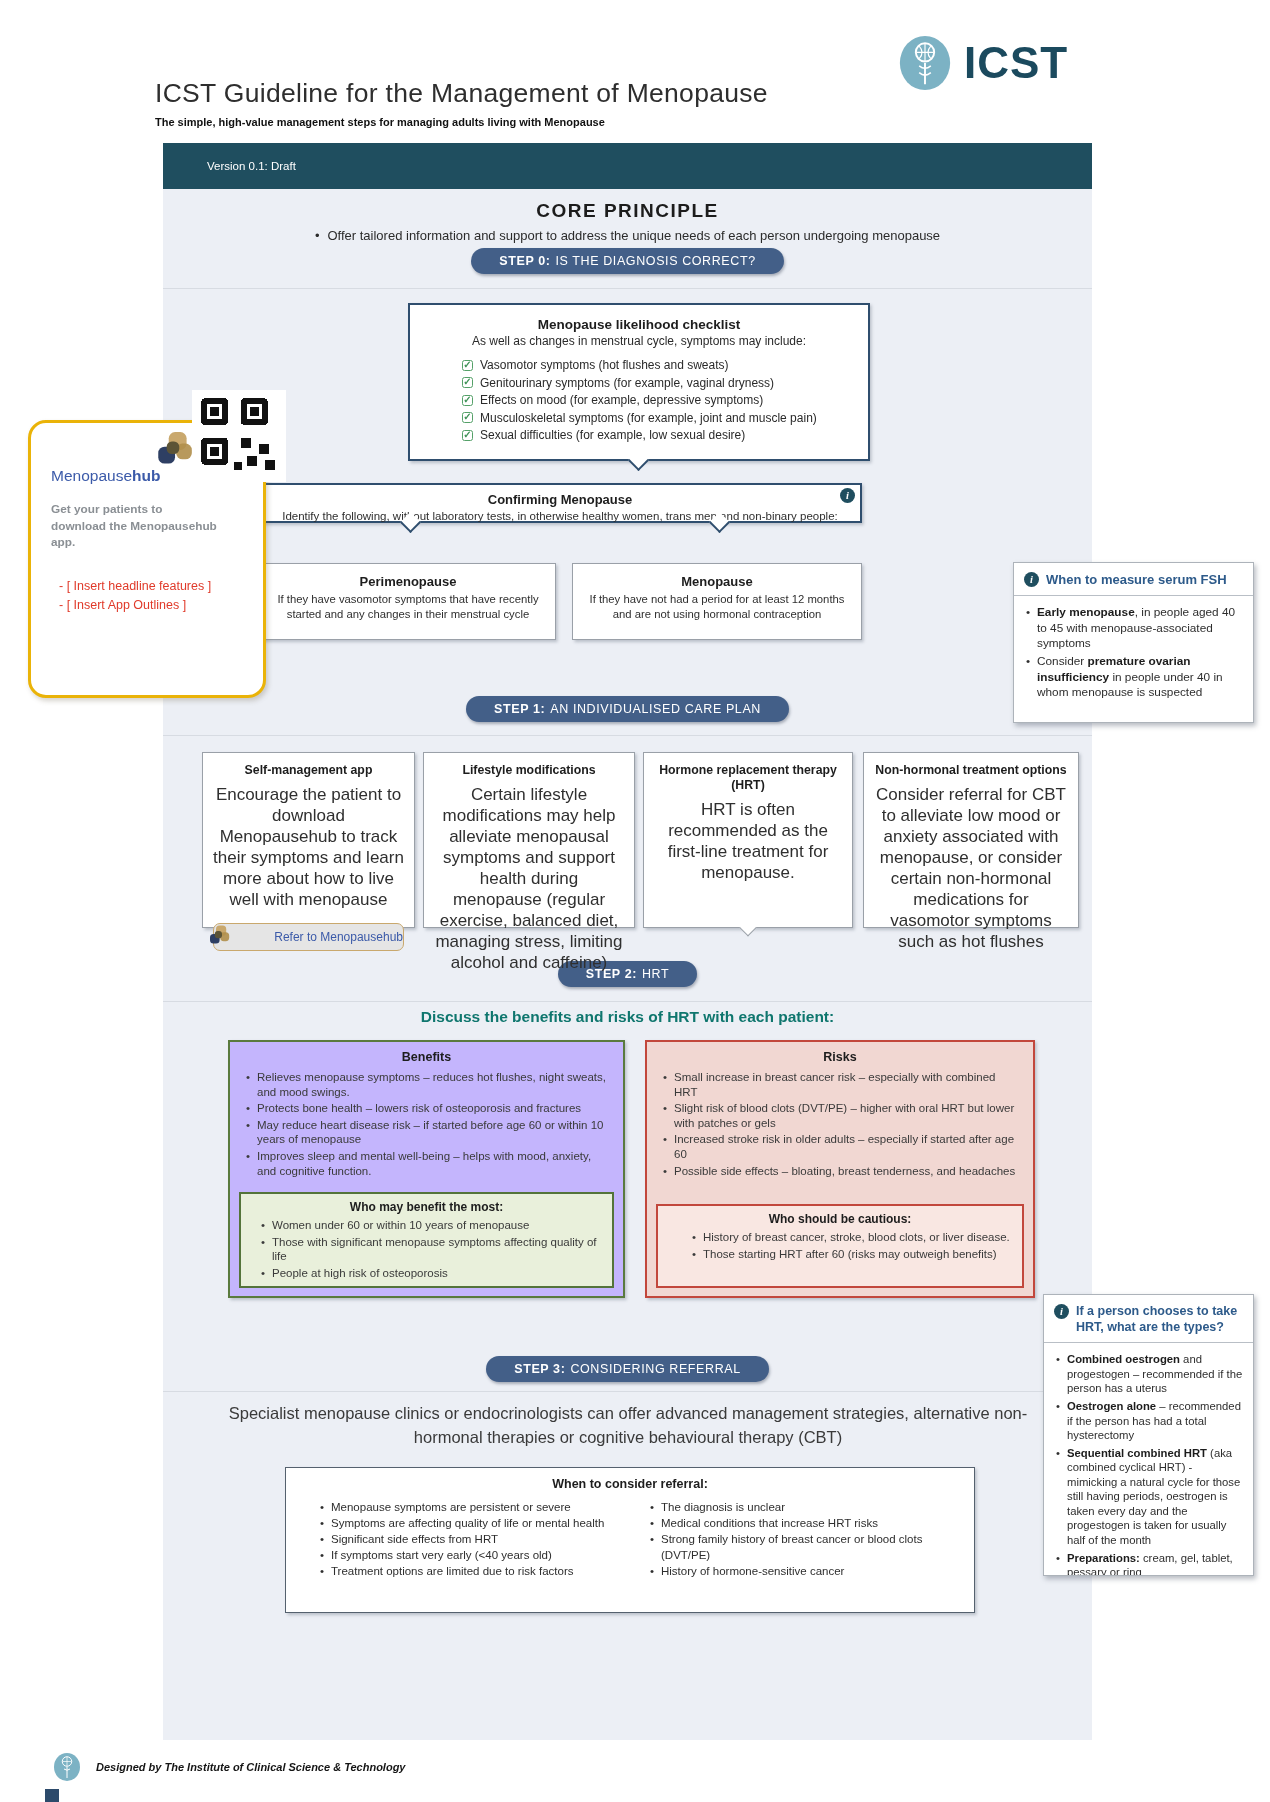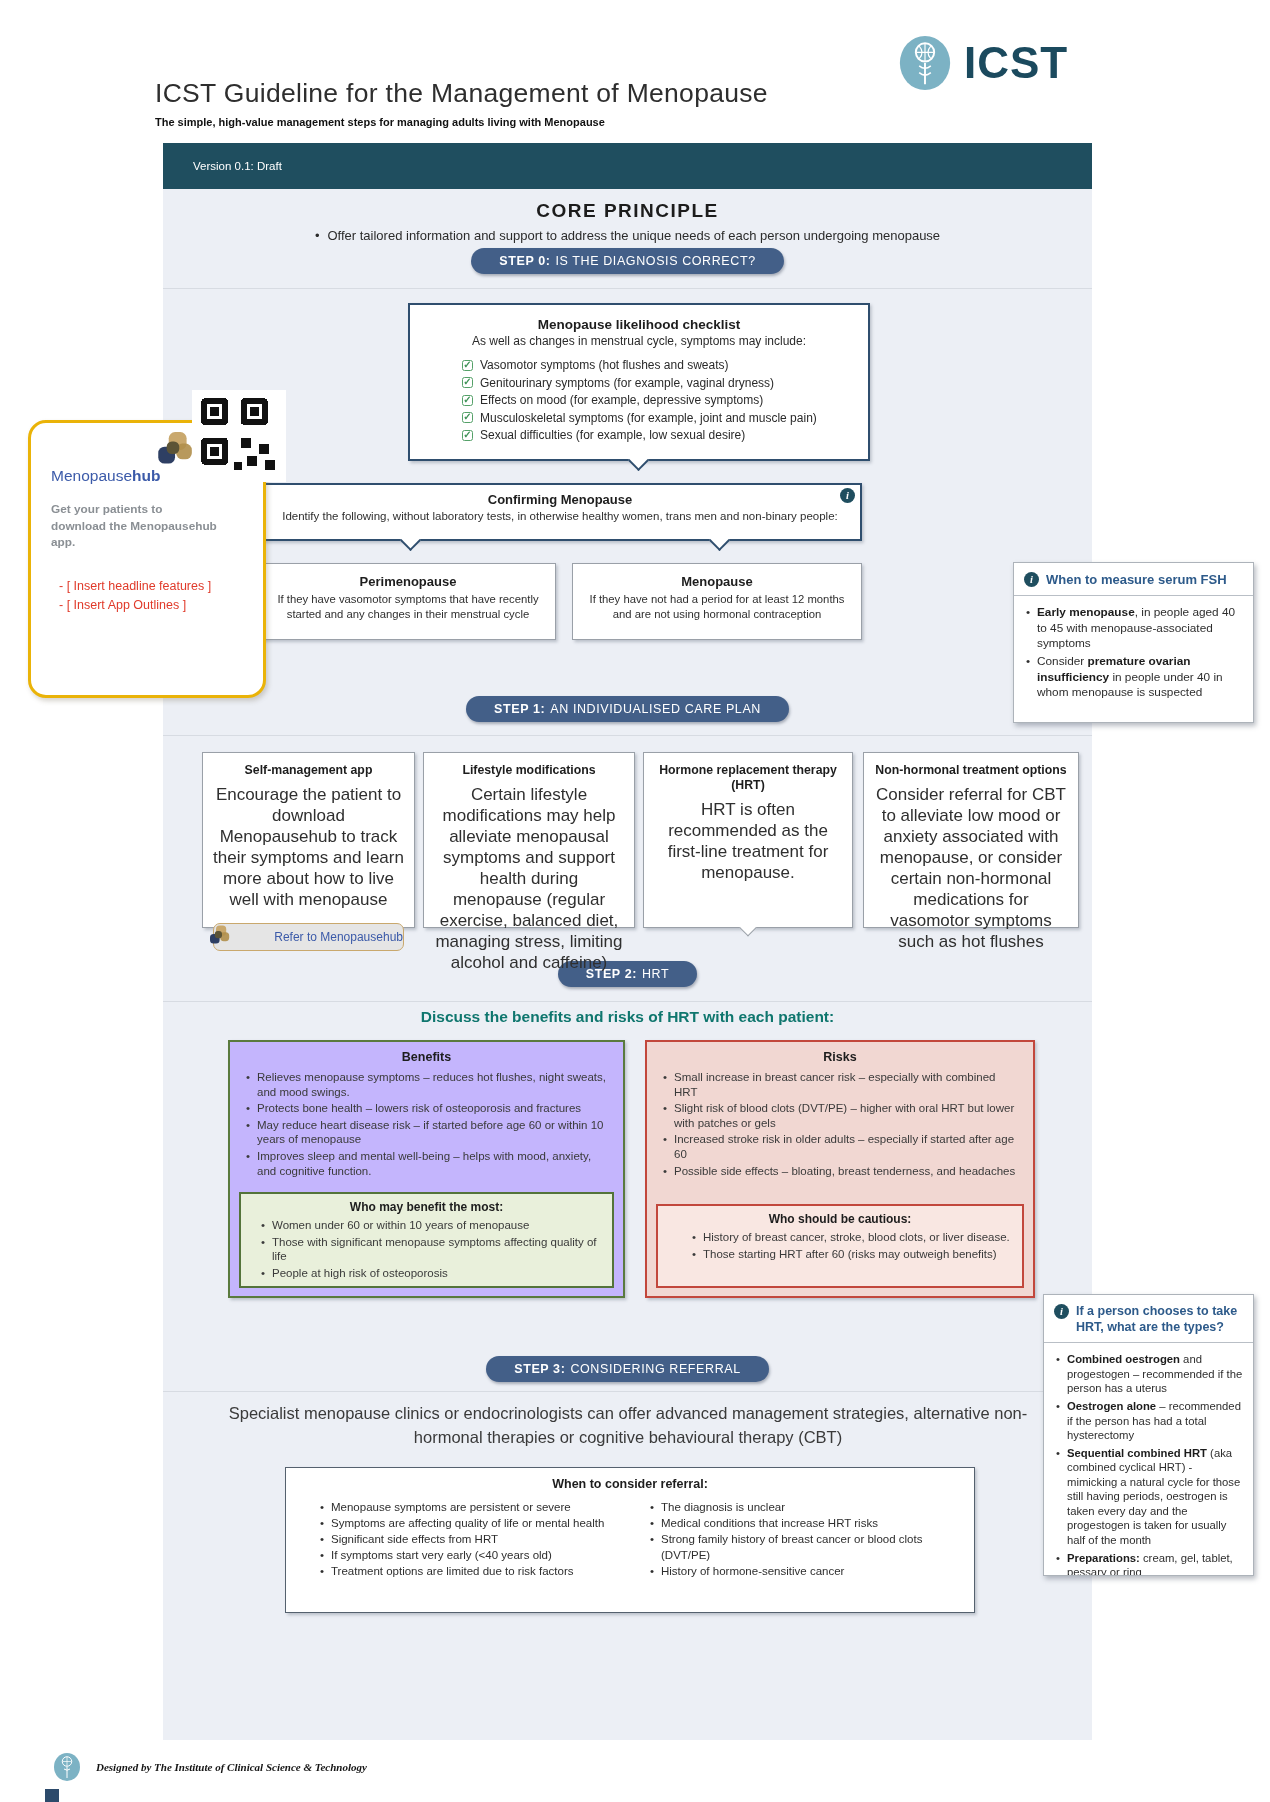--- a/index.html
+++ b/index.html
@@ -10,21 +10,21 @@
   }
   
   .logo { position:absolute; top:34px; left:896px; display:flex; align-items:center; gap:10px; }
   .logo-text { font-size:44px; font-weight:700; color:#1b4a5e; letter-spacing:1px; }
   .title-block { position:absolute; left:155px; top:78px; width:660px; }
   .main-title { font-size:26.5px; font-weight:400; color:#2e2e2e; letter-spacing:.3px; }
   .sub-title { margin-top:7px; font-size:11px; font-weight:700; color:#111; }
   
   .panel { position:absolute; left:163px; top:143px; width:929px; height:1597px; background:#eceff5; }
   .version-bar { position:absolute; left:163px; top:143px; width:929px; height:46px; background:#1f4e5f;
-    color:#fff; font-size:11.5px; line-height:46px; padding-left:30px; z-index:1; }
+    color:#fff; font-size:11.5px; line-height:46px; padding-left:44px; z-index:1; }
   .rule { position:absolute; left:163px; width:929px; border-top:1px solid #d7dbe2; z-index:1; }
   
   .center-row { position:absolute; left:163px; width:929px; text-align:center; z-index:1; }
   .core-heading { font-size:19px; font-weight:700; color:#1c1c1c; letter-spacing:1.5px; }
   .core-bullet { font-size:13px; color:#2b2b2b; }
   .core-bullet .dot { margin-right:8px; }
   
   .pill { display:inline-block; background:#435f88; color:#fff; border-radius:15px; padding:6px 28px;
     font-size:12.5px; letter-spacing:.6px; box-shadow:1px 2px 3px rgba(60,70,90,.4); }
   .pill b { font-weight:700; margin-right:5px; }
@@ -48,21 +48,21 @@
   
   .hub { position:absolute; left:28px; top:420px; width:238px; height:278px; background:#fff;
     border:3px solid #eab308; border-radius:18px; z-index:4; padding:18px 20px; box-shadow:2px 3px 5px rgba(120,110,90,.3); }
   .hub-flower { position:absolute; top:8px; left:122px; width:42px; height:42px; }
   .hub-brand { margin-top:26px; font-size:15.5px; color:#3b5aa9; }
   .hub-brand b { font-weight:700; }
   .hub-text { margin-top:16px; font-size:11.8px; font-weight:700; color:#8a8f94; line-height:1.4; }
   .hub-red { margin-top:26px; font-size:12.5px; color:#e03a2a; line-height:1.55; padding-left:8px; }
   .qr { position:absolute; left:192px; top:390px; width:94px; height:92px; background:#fff; z-index:5; padding:8px; }
   
-  .confirming { left:258px; top:483px; width:604px; height:58px; padding-top:7px; }
+  .confirming { left:258px; top:483px; width:604px; height:40px; padding-top:7px; }
   .confirming .card-title { font-size:13px; }
   .confirming .card-text { margin-top:2px; }
   .info { display:inline-block; flex:0 0 auto; width:15px; height:15px; border-radius:50%; background:#1f4e5f;
     color:#fff; font-family:"Liberation Serif", serif; font-style:italic; font-weight:700;
     font-size:10.5px; line-height:15px; text-align:center; }
   .confirming .info { position:absolute; top:3px; right:5px; }
   
   .outcome { top:563px; height:77px; padding:10px 12px 0; }
   .outcome .card-title { font-size:13px; }
   .outcome .card-text { margin-top:3px; font-size:11.3px; }
@@ -108,21 +108,21 @@
     font-size:16.5px; color:#3a3a3a; line-height:1.45; z-index:1; }
   .referral { left:285px; top:1467px; width:690px; height:146px; border:1.5px solid #55616e; padding-top:9px; }
   .referral .card-title { font-size:12.5px; }
   .ref-cols { display:flex; margin-top:8px; padding:0 16px 0 34px; gap:22px; }
   .ref-col { width:50%; }
   .ref-col ul { list-style:none; }
   .ref-col li { position:relative; font-size:11.5px; line-height:1.4; color:#2e2e2e; padding-left:11px; }
   .ref-col li::before { content:"\2022"; position:absolute; left:0; }
   
   .footer { position:absolute; left:52px; top:1752px; display:flex; align-items:center; gap:14px; z-index:1; }
-  .footer-text { font-size:11px; font-weight:700; font-style:italic; color:#141414;font-family:Liberation Serif, serif; }
+  .footer-text { font-size:11px; font-weight:700; font-style:italic; color:#141414; }
   .corner-mark { position:absolute; left:45px; top:1789px; width:14px; height:13px; background:#2c4a6b; }
 </style>
 </head>
 <body>
 
 <div class="page">
 
   <div class="logo">
     <svg width="58" height="58" viewBox="0 0 60 60">
       <ellipse cx="30" cy="30" rx="26" ry="28" fill="#7cb2c4"></ellipse>

